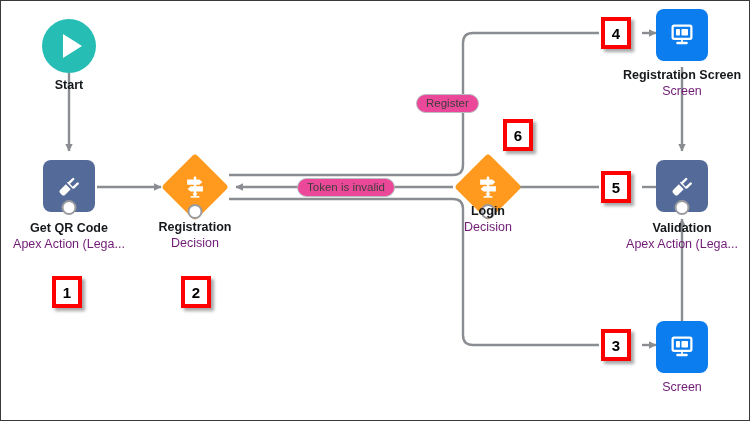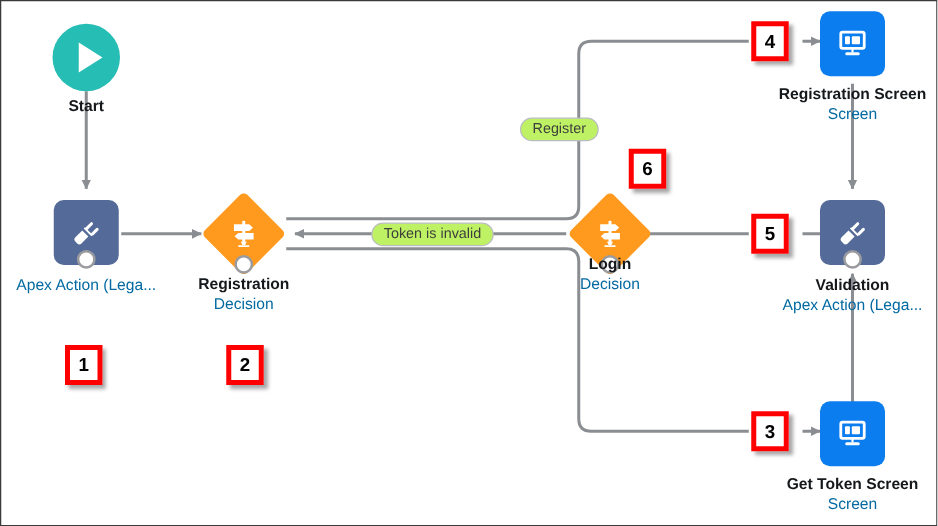--- a/index.html
+++ b/index.html
@@ -43,21 +43,21 @@
   }
   .lbl-name {
     font-size: 12.5px;
     font-weight: bold;
     color: #16191c;
     line-height: 16px;
   }
   .lbl-type {
     font-size: 12.5px;
     font-weight: normal;
-    color: #0369a1;
+    color: #701a75;
     line-height: 16px;
   }
 
   
   .start-circle {
     width: 54px; height: 54px;
     border-radius: 50%;
     background: #26bdb4;
     display: flex;
     align-items: center;
@@ -125,21 +125,21 @@
     font-size: 15px;
     font-weight: bold;
     color: #000000;
     box-shadow: 3px 3px 3px rgba(0,0,0,0.35);
     font-family: "Liberation Sans", sans-serif;
   }
 
   
   .pill {
     position: absolute;
-    background: #bef264;
+    background: #ec4899;
     border: 1px solid #b9bcc0;
     border-radius: 11px;
     height: 19px;
     line-height: 17px;
     padding: 0 9px;
     font-size: 11.5px;
     color: #3e3e3c;
     white-space: nowrap;
     box-sizing: border-box;
   }
@@ -201,20 +201,21 @@
             <path d="M6.5,23.5 C5.6,22.6 5.6,21.2 6.5,20.3 L12.6,14.2 L17.8,19.4 L11.7,25.5 C10.8,26.4 9.4,26.4 8.5,25.5 Z"></path>
             <rect x="17.2" y="6.4" width="2.6" height="8.2" rx="1.3" transform="rotate(45 18.5 10.5)"></rect>
             <rect x="22.0" y="11.2" width="2.6" height="8.2" rx="1.3" transform="rotate(45 23.3 15.3)"></rect>
             <path d="M13.8,12.6 L14.9,11.5 L21.4,18.0 L20.3,19.1 Z"></path>
           </g>
         </svg>
       </div>
       <div class="knob" style="top:40px;"></div>
     </div>
     <div class="labels" style="top:60px;">
+      <div class="lbl-name">Get QR Code</div>
       <div class="lbl-type">Apex Action (Lega...</div>
     </div>
   </div>
 
   <div class="node" style="left:194px; top:152px;">
     <div class="diamond-wrap">
       <div class="diamond-bg"></div>
       <svg class="diamond-ico" width="28" height="28" viewBox="0 0 32 32">
         <g fill="#ffffff">
           <rect x="14.6" y="4" width="2.8" height="22" rx="1"></rect>
@@ -304,21 +305,20 @@
           <g fill="#ffffff">
             <rect x="9.6" y="9.6" width="4.2" height="6.8" rx="0.8"></rect>
             <rect x="15.4" y="9.6" width="7" height="6.8" rx="0.8"></rect>
             <rect x="15.1" y="20" width="1.8" height="3.4"></rect>
             <rect x="9.8" y="23.2" width="12.4" height="2.6" rx="1.3"></rect>
           </g>
         </svg>
       </div>
     </div>
     <div class="labels" style="top:58px;">
-      <div class="lbl-name">Get Token Screen</div>
       <div class="lbl-type">Screen</div>
     </div>
   </div>
 
   <div class="pill" style="left:415px; top:93px;">Register</div>
 
   <div class="pill" style="left:296px; top:177px;">Token is invalid</div>
 
 
   <div class="badge" style="left:51px; top:275px;">1</div>

